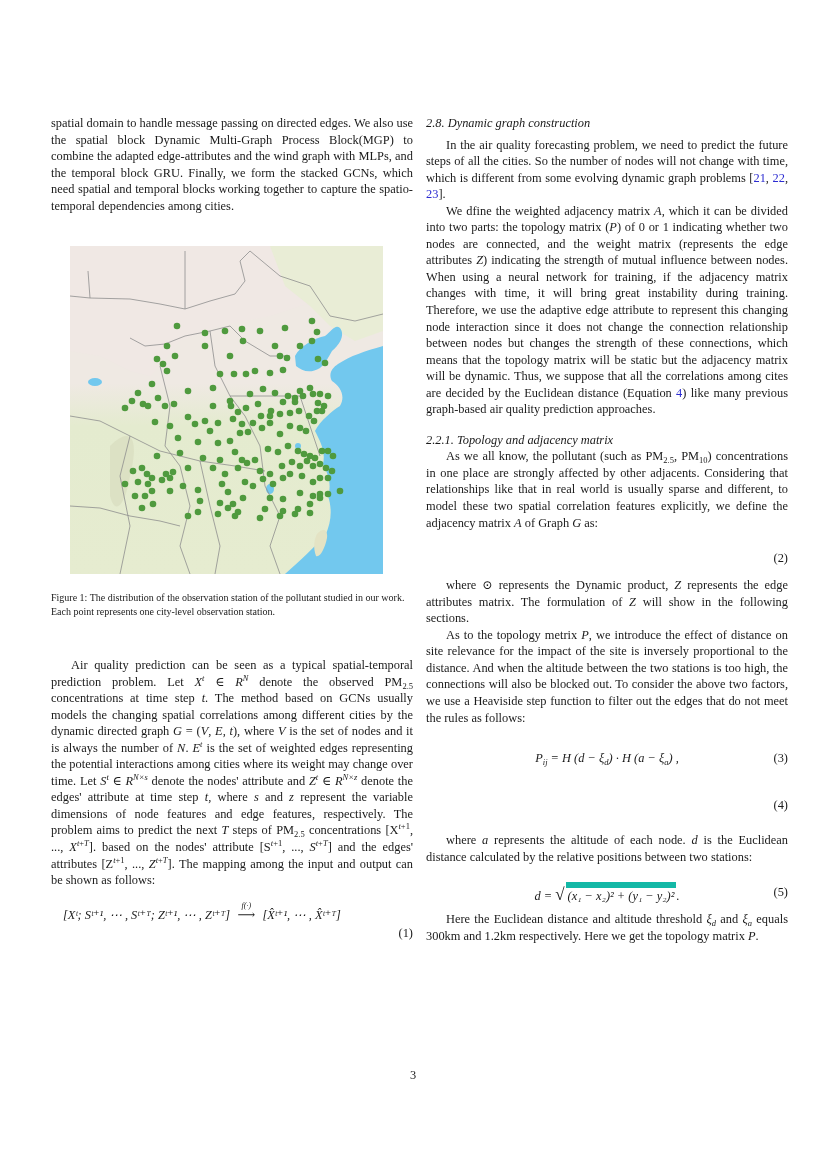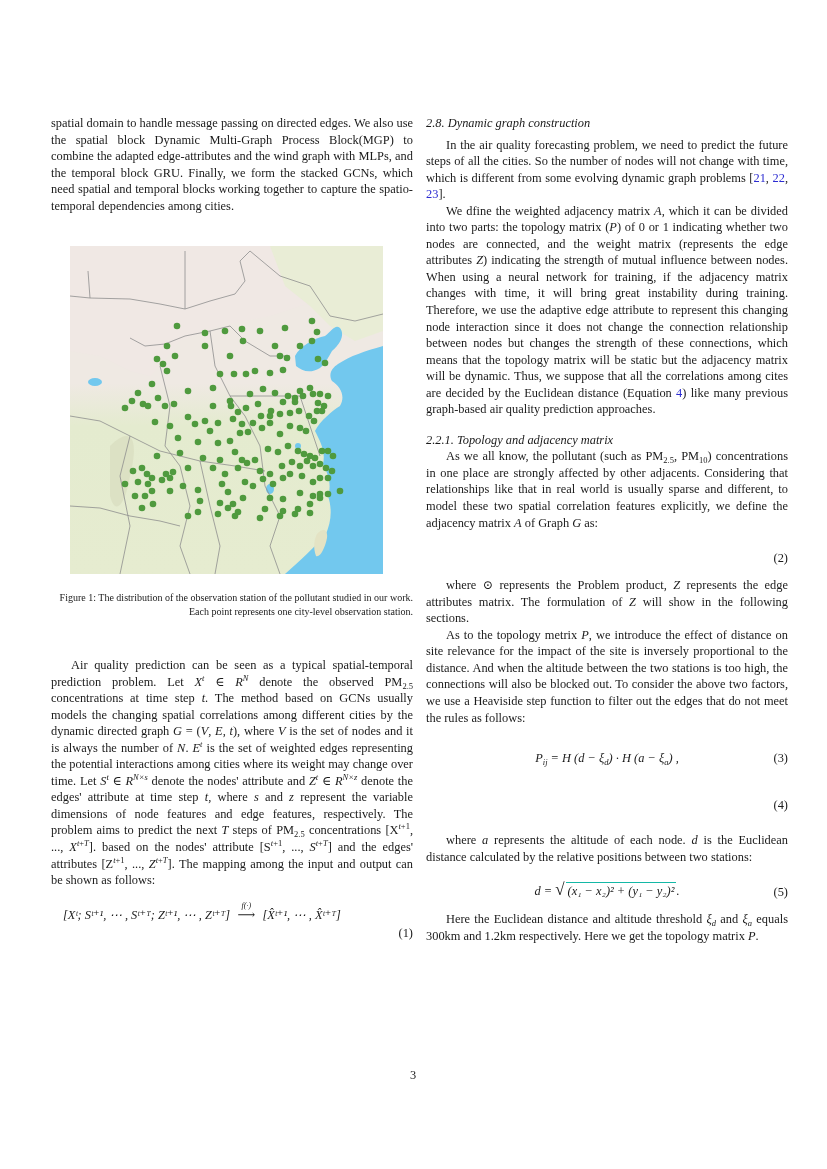--- a/index.html
+++ b/index.html
@@ -14,25 +14,25 @@
   .para { margin: 0; text-indent: 0; }
   .para.indent { text-indent: 20px; }
   .heading { font-style: italic; margin: 0; font-size: 12.4px; }
   .cite { color: #2b2bd1; }
   i.v { font-style: italic; }
   sub, sup { font-size: 8.5px; line-height: 0; }
   .equation { position: relative; height: 28px; margin: 0; }
   .equation .eq-body { position: absolute; left: 0; right: 0; text-align: center; top: 5px; }
   .equation .eq-num { position: absolute; right: 0; top: 5px; }
   .figure-map { position: absolute; left: 70px; top: 246px; width: 313px; height: 328px; overflow: hidden; }
-  .figure-caption { position: absolute; left: 51px; top: 591px; width: 362px; font-size: 10px; line-height: 14px; text-align: right; }
+  .figure-caption { position: absolute; left: 51px; top: 591px; width: 362px; font-size: 10px; line-height: 14px; text-align: left; }
   .page-number { position: absolute; left: 410px; top: 1068px; font-size: 12.4px; }
   .cases { display: inline-block; vertical-align: middle; position: relative; padding-left: 10px; text-align: left; line-height: 18px; }
   .cases::before { content: "{"; position: absolute; left: -2px; top: -6px; font-size: 36px; line-height: 48px; font-weight: 200; }
-  .sqrt { display: inline-block; border-top: 1px solid #14b8a6; padding: 0 2px; margin-left: 1px; }
+  .sqrt { display: inline-block; border-top: 6px solid #14b8a6; padding: 0 2px; margin-left: 1px; }
   .radical { font-size: 17px; }
   .hat { position: relative; display: inline-block; }
   .hat::before { content: "^"; position: absolute; left: 2px; top: -7px; font-size: 9px; font-style: normal; }
 </style>
 </head>
 <body>
 
 <div class="col col-left">
   <p class="para">spatial domain to handle message passing on directed edges. We also use the spatial block Dynamic Multi-Graph Process Block(MGP) to combine the adapted edge-attributes and the wind graph with MLPs, and the temporal block GRU. Finally, we form the stacked GCNs, which need spatial and temporal blocks working together to capture the spatio-temporal dependencies among cities.</p>
 </div>
@@ -293,21 +293,21 @@
   <p class="para indent" style="margin-top:5px;"><span>In the air quality forecasting problem, we need to predict the future steps of all the cities. So the number of nodes will not change with time, which is different from some evolving dynamic graph problems [</span><a class="cite">21</a>, <a class="cite">22</a>, <a class="cite">23</a><span>].</span></p>
   <p class="para indent"><span>We dfine the weighted adjacency matrix </span><i class="v">A</i><span>, which it can be divided into two parts: the topology matrix (</span><i class="v">P</i><span>) of 0 or 1 indicating whether two nodes are connected, and the weight matrix (represents the edge attributes </span><i class="v">Z</i><span>) indicating the strength of mutual influence between nodes. When using a neural network for training, if the adjacency matrix changes with time, it will bring great instability during training. Therefore, we use the adaptive edge attribute to represent this changing node interaction since it does not change the connection relationship between nodes but changes the strength of these connections, which means that the topology matrix will be static but the adjacency matrix will be dynamic. Thus, we suppose that all the correlations among cites are decided by the Euclidean distance (Equation </span><a class="cite">4</a><span>) like many previous graph-based air quality prediction approaches.</span></p>
 
   <p class="heading" style="margin-top: 14px;">2.2.1.  Topology and adjacency matrix</p>
   <p class="para indent"><span>As we all know, the pollutant (such as PM</span><sub>2.5</sub><span>, PM</span><sub>10</sub><span>) concentrations in one place are strongly affected by other adjacents. Considering that relationships like that in real world is usually sparse and different, to model these two spatial correlation features explicitly, we define the adjacency matrix </span><i class="v">A</i><span> of Graph </span><i class="v">G</i><span> as:</span></p>
 
   <div class="equation" style="height: 40px; margin-top: 6px;">
     <div class="eq-num" style="top: 13px;">(2)</div>
   </div>
 
-  <p class="para indent"><span>where ⊙ represents the Problem product, </span><i class="v">Z</i><span> represents the edge attributes matrix. The formulation of </span><i class="v">Z</i><span> will show in the following sections.</span></p>
+  <p class="para indent"><span>where ⊙ represents the Dynamic product, </span><i class="v">Z</i><span> represents the edge attributes matrix. The formulation of </span><i class="v">Z</i><span> will show in the following sections.</span></p>
   <p class="para indent"><span>As to the topology metrix </span><i class="v">P</i><span>, we introduce the effect of distance on site relevance for the impact of the site is inversely proportional to the distance. And when the altitude between the two stations is too high, the connections will also be blocked out. To consider the above two factors, we use a Heaviside step function to filter out the edges that do not meet the rules as follows:</span></p>
 
   <div class="equation" style="height: 44px; margin-top: 6px;">
     <div class="eq-body" style="top: 18px; font-style: italic;">P<sub>ij</sub> = H (d − ξ<sub>d</sub>) · H (a − ξ<sub>a</sub>) ,</div>
     <div class="eq-num" style="top: 18px;">(3)</div>
   </div>
 
 
   <div class="equation" style="height: 52px; margin-top: 4px;">
     <div class="eq-num" style="top: 17px;">(4)</div>

